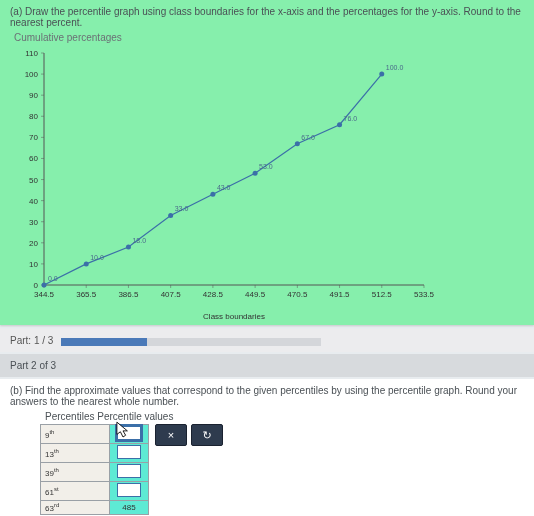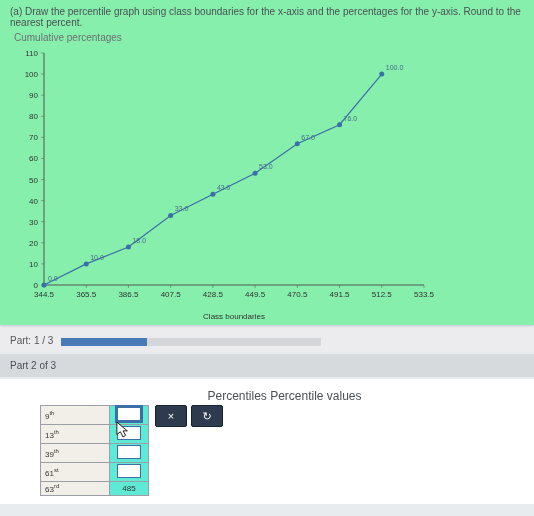--- a/index.html
+++ b/index.html
@@ -13,21 +13,21 @@
   .data-line { stroke:#3b6fa8; stroke-width:1.2; fill:none; }
   .pt { fill:#3b6fa8; }
   .tick text, .ylab { fill:#333; font-size:8px; }
   .ptlabel { fill:#4a6a8a; font-size:7px; }
   .xlabel { fill:#333; font-size:8px; }
   .progress-row { display:flex; align-items:flex-end; padding:6px 10px; background:#ececee; font-size:10px; color:#555; margin-bottom:2px;}
   .progress-bar { flex:0 0 260px; height:8px; background:#d4d6da; margin-left:8px; position:relative; }
   .progress-fill { position:absolute; left:0; top:0; bottom:0; background:#4a79b8; }
   .part-header { background:#d7dadd; padding:6px 10px; font-size:10px; color:#4a5055; margin-bottom:2px;}
   .page2 { padding:6px 10px 8px 10px; background:#fff; }
-  .tbl-title { color:#4a5055; font-size:12px; margin:4px 0 2px 35px;text-align:center; }
+  .tbl-title { color:#4a5055; font-size:10px; margin:4px 0 2px 35px; }
   .tbl { border-collapse:collapse; margin-left:30px; }
   .tbl td { border:1px solid #9aa0a6; padding:1px 4px; min-width:60px; font-size:8px; color:#333; background:#f2efe9; vertical-align:middle;}
   .tbl td.valcell { background:#5eead4; min-width:30px; text-align:center; }
   .inputcell { display:inline-block; width:22px; height:12px; border:1px solid #3b6fa8; background:#fff; }
   .selectedcell { outline:2px solid #3b6fa8; }
   .btn-strip { display:inline-flex; gap:4px; vertical-align:top; margin-left:6px;}
   .btn { width:30px; height:20px; background:#2e3b4e; border:1px solid #1a2230; color:#fff; display:flex; align-items:center; justify-content:center; font-size:11px; border-radius:2px; }
   .cursor { position:absolute; width:14px; height:18px; pointer-events:none; }
   sup { font-size:6px;}
 </style>
@@ -112,20 +112,21 @@
 <div class="progress-row">
   <span>Part: 1 / 3</span>
   <div class="progress-bar">
     <div class="progress-fill" id="progfill" style="width: 33%;"></div>
   </div>
 </div>
 
 <div class="part-header">Part 2 of 3</div>
 
 <div class="page2" style="position:relative;">
+  <div class="q-text">(b) Find the approximate values that correspond to the given percentiles by using the percentile graph. Round your answers to the nearest whole number.</div>
   <div class="tbl-title">Percentiles Percentile values</div>
   <div style="display:flex; align-items:flex-start;">
     <table class="tbl">
       <tbody id="tblbody">
           <tr>
             <td>9<sup>th</sup></td>
             <td class="valcell"><span class="inputcell selectedcell"></span></td>
           </tr>
           <tr>
             <td>13<sup>th</sup></td>

